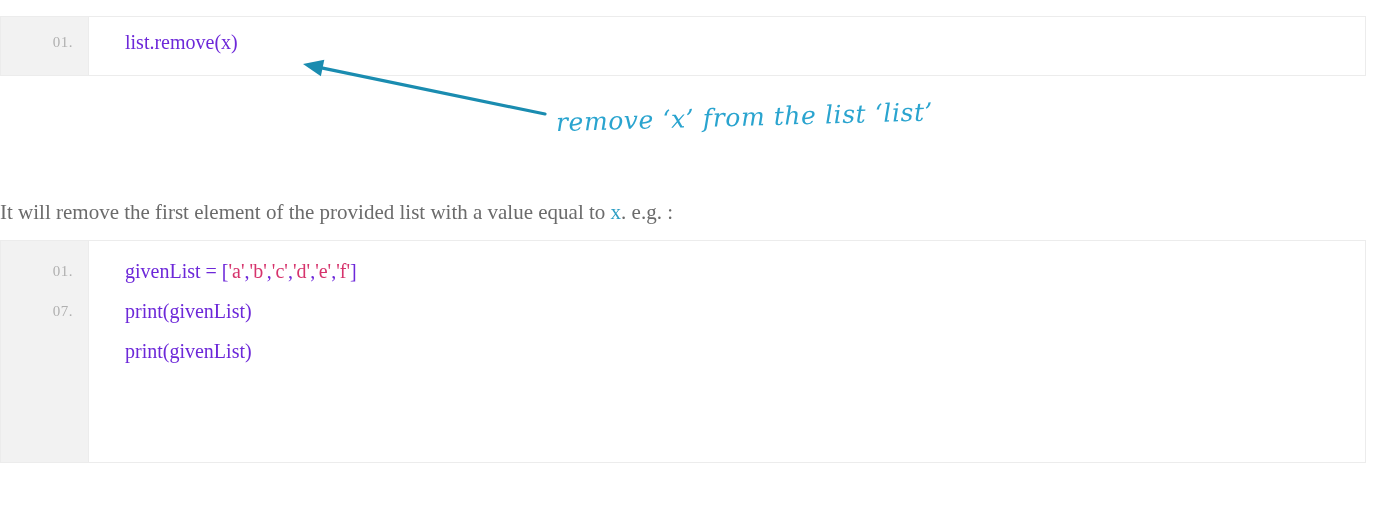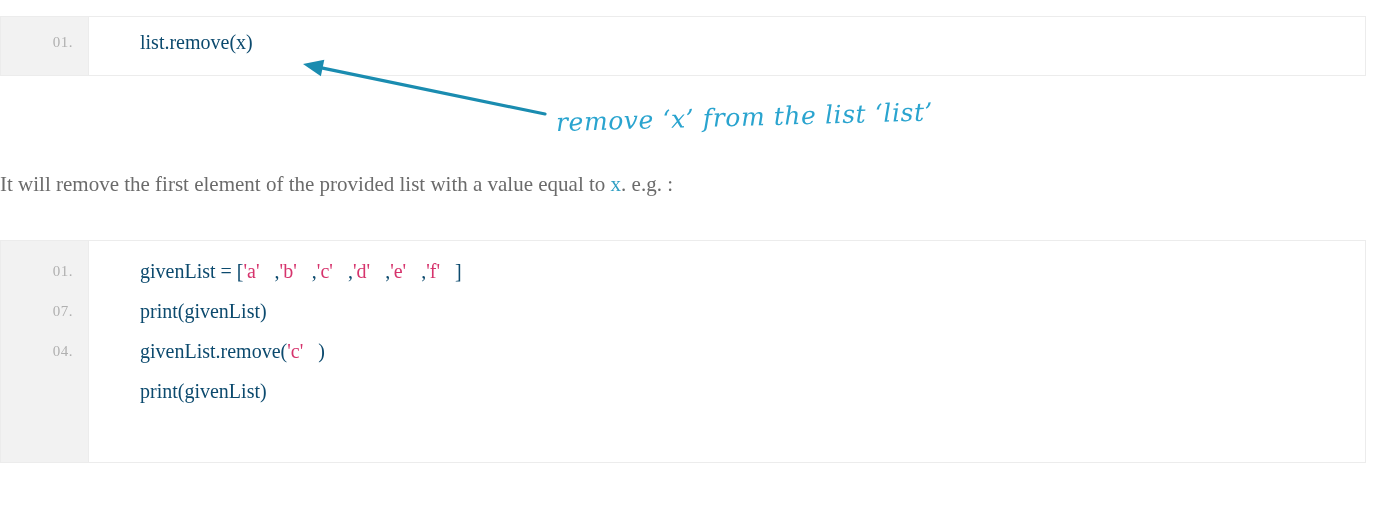--- a/index.html
+++ b/index.html
@@ -63,40 +63,40 @@
   }
   .code-row .code-text {
     position: absolute;
     left: 124px;
     right: 8px;
     color: #333333;
     font-size: 20px;
     font-family: "Liberation Serif", "DejaVu Serif", serif;
   }
   .tok-str { color: #d6336c; }
-  .tok-plain { color: #0c4a6e; margin-left: 15px; }
+  .tok-plain { color: #6d28d9; }
 
   
   #code-block-1 {
     top: 16px;
     width: 1366px;
     height: 60px;
   }
   #code-block-1 .code-rows { padding-top: 5px; }
   #code-block-2 {
     top: 240px;
     width: 1366px;
     height: 223px;
   }
 
   
   .paragraph {
     position: absolute;
     left: 0;
-    top: 148px;
+    top: 176px;
     width: 1340px;
     font-size: 21px;
     line-height: 30px;
     color: #6b6b6b;
     font-family: "Liberation Serif", "DejaVu Serif", serif;
   }
   .paragraph .inline-code {
     color: #2f9fc4;
   }
 
@@ -135,21 +135,20 @@
       </div>
   </div>
 
   <p class="paragraph"><span>It will remove the first element of the provided list with a value equal to </span><span class="inline-code">x</span><span>. e.g. :</span></p>
 
   <div class="code-block" id="code-block-2">
     <div class="gutter"></div>
     <div class="code-rows">
         <div class="code-row"><span class="lineno">01.</span><span class="code-text"><span class="tok-plain">givenList = [</span><span class="tok-str">'a'</span><span class="tok-plain">,</span><span class="tok-str">'b'</span><span class="tok-plain">,</span><span class="tok-str">'c'</span><span class="tok-plain">,</span><span class="tok-str">'d'</span><span class="tok-plain">,</span><span class="tok-str">'e'</span><span class="tok-plain">,</span><span class="tok-str">'f'</span><span class="tok-plain">]</span></span></div>
         <div class="code-row"><span class="lineno">07.</span><span class="code-text"><span class="tok-plain">print(givenList)</span></span></div>
-        <div class="code-row"><span class="lineno">04.</span><span class="code-text"><span class="tok-plain">givenList.remove(</span><span class="tok-str">'c'</span><span class="tok-plain">)</span></span></div>
         <div class="code-row"><span class="code-text"><span class="tok-plain">print(givenList)</span></span></div>
       </div>
   </div>
 
   <div class="annotation-layer">
     <svg width="1380" height="510" viewBox="0 0 1380 510" style="position:absolute;left:0;top:0;">
       <g>
         <line id="arrow-line" x1="545" y1="114" x2="316.7104205669875" y2="66.83273152210485" stroke="#1a8cb0" stroke-width="3.2" stroke-linecap="round"></line>
         <polygon id="arrow-head" points="303,64 324.3061878055458,59.72257540162167 320.86644238584705,76.37094323296361" fill="#1a8cb0"></polygon>
       </g>

